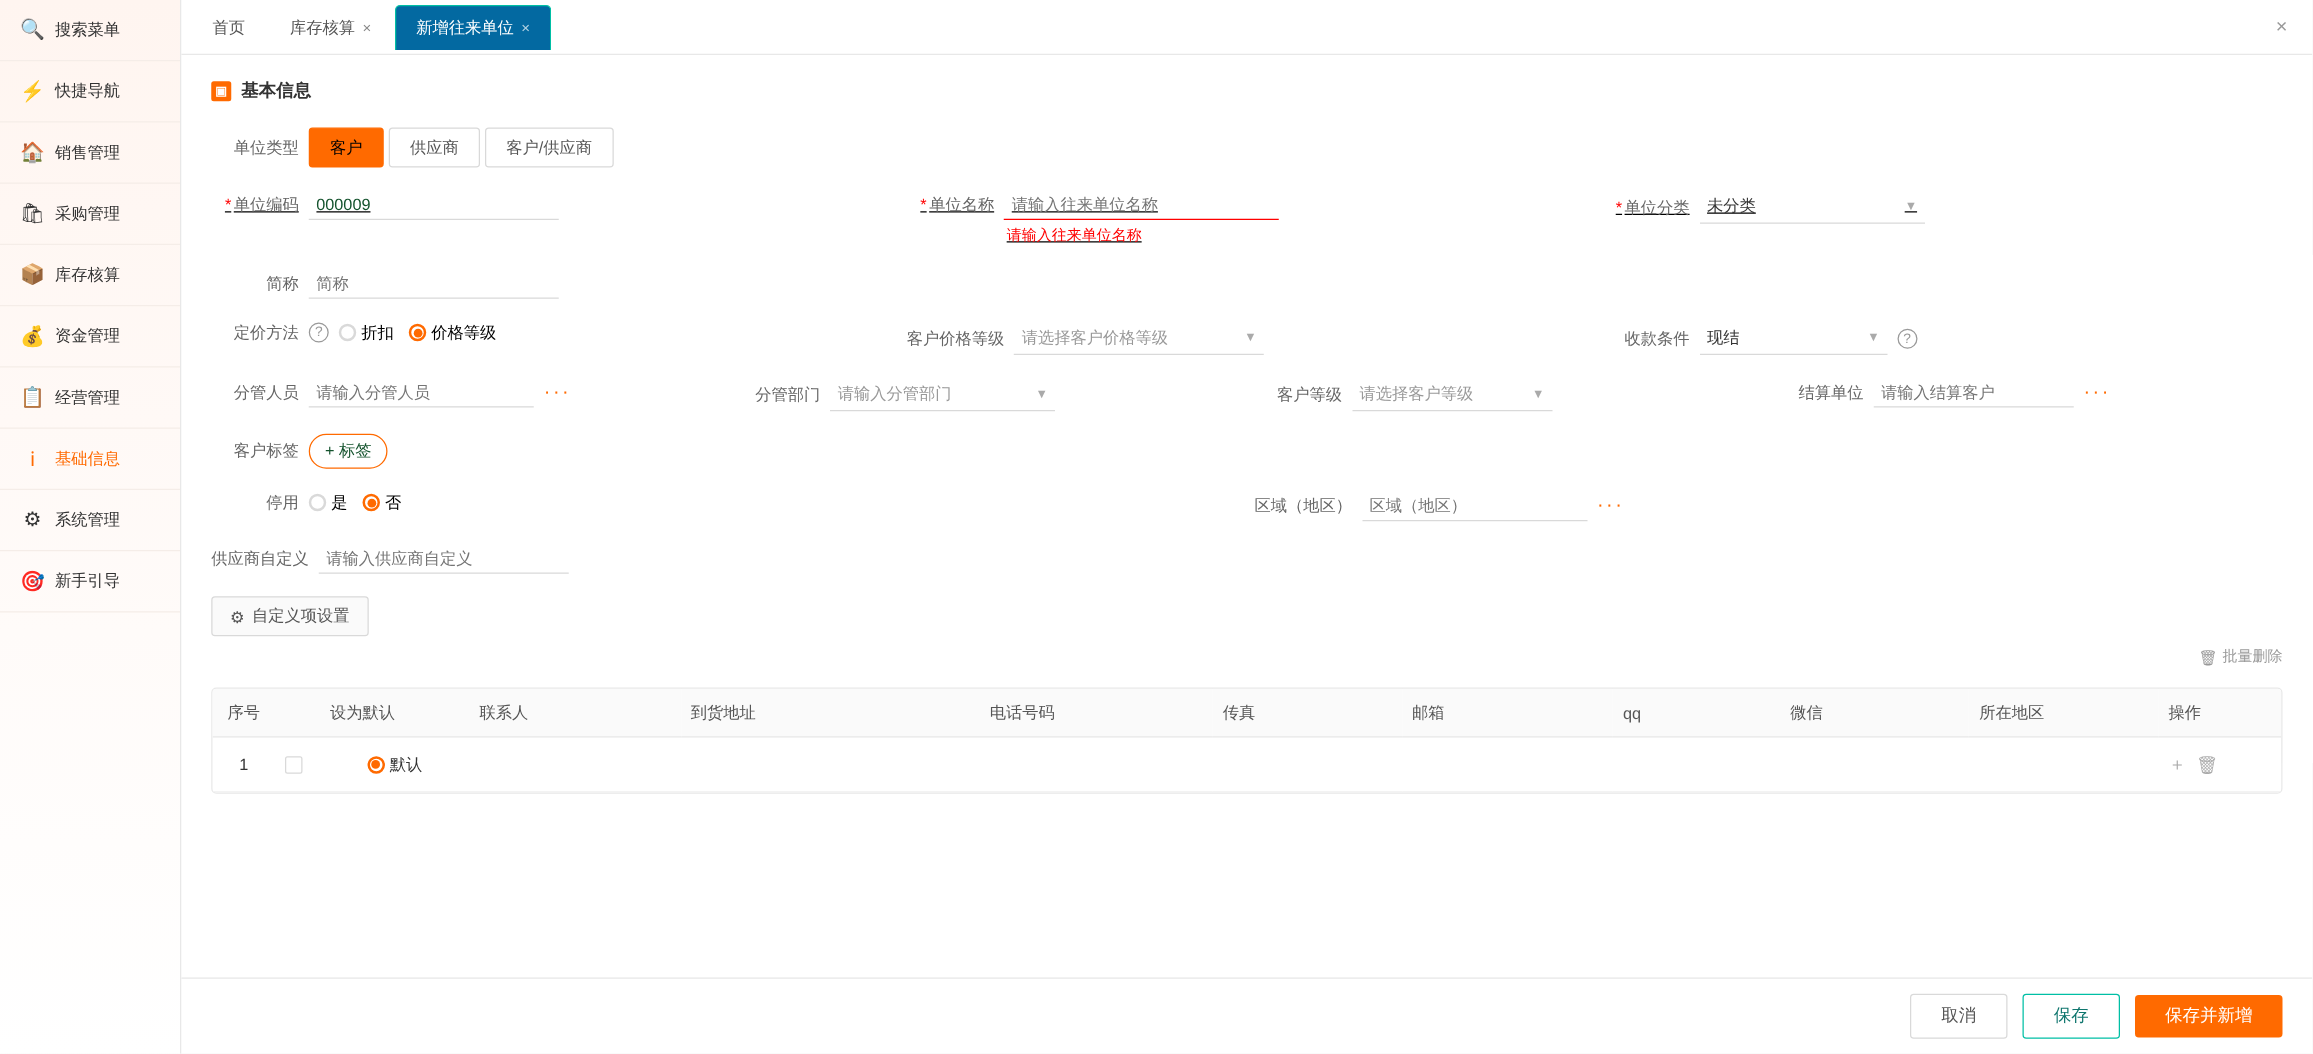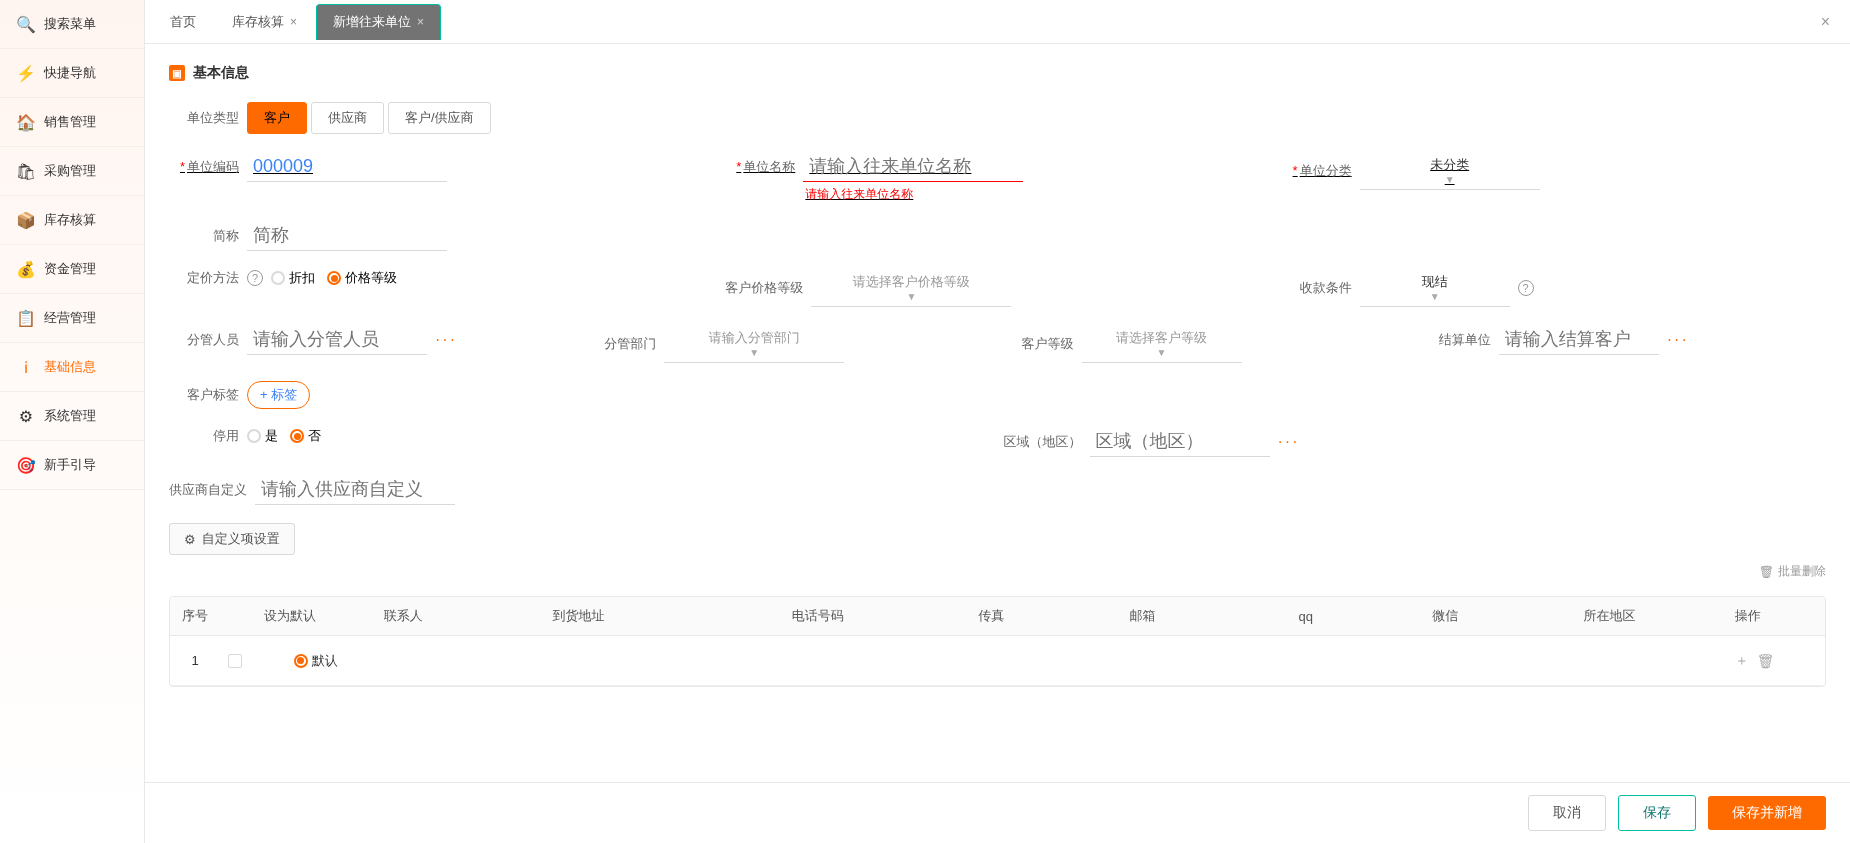--- a/index.html
+++ b/index.html
@@ -52,21 +52,21 @@
       height: 36px;
       border-radius: 4px 4px 0 0;
       cursor: pointer;
       font-size: 13px;
       color: #555;
       gap: 6px;
       border: 1px solid transparent;
       border-bottom: none;
     }
     .tab.active {
-      background: #737373;
+      background: #0369a1;
       color: #fff;
       border-color: #00bfa5;
     }
     .tab .close-btn {
       font-size: 12px;
       opacity: 0.7;
       cursor: pointer;
     }
     .tab-close-main {
       margin-left: auto;
@@ -131,22 +131,22 @@
     .form-label.required::before {
       content: '*';
       color: red;
       margin-right: 2px;
     }
     .form-input {
       border: none;
       border-bottom: 1px solid #d9d9d9;
       outline: none;
       padding: 4px 6px;
-      font-size: 18px;
-      color: #3b82f6;
+      font-size: 13px;
+      color: #14532d;
       width: 180px;
       background: transparent;
     }
     .form-input.error { border-bottom-color: red; }
     .error-msg { color: red; font-size: 12px; margin-top: 2px; }
 
     
     .type-btns { display: flex; gap: 4px; }
     .type-btn {
       padding: 6px 16px;
@@ -167,21 +167,20 @@
     .form-select {
       display: flex;
       align-items: center;
       border-bottom: 1px solid #d9d9d9;
       padding: 4px 6px;
       cursor: pointer;
       width: 180px;
       justify-content: space-between;
       color: #999;
       font-size: 13px;
-      flex-direction: column;
     }
     .form-select .chevron { color: #aaa; font-size: 10px; }
 
     
     .radio-group { display: flex; align-items: center; gap: 12px; }
     .radio-item { display: flex; align-items: center; gap: 4px; cursor: pointer; }
     .radio-circle {
       width: 14px; height: 14px;
       border-radius: 50%;
       border: 2px solid #d9d9d9;
@@ -191,21 +190,21 @@
     .radio-circle.checked::after {
       content: '';
       width: 7px; height: 7px;
       border-radius: 50%;
       background: #ff6a00;
     }
 
     
     .tag-btn {
       border: 1px solid #ff6a00;
-      color: #3b82f6;
+      color: #14532d;
       background: #fff;
       padding: 4px 12px;
       border-radius: 14px;
       cursor: pointer;
       font-size: 13px;
     }
 
     
     .more-dots {
       color: #ff6a00;

